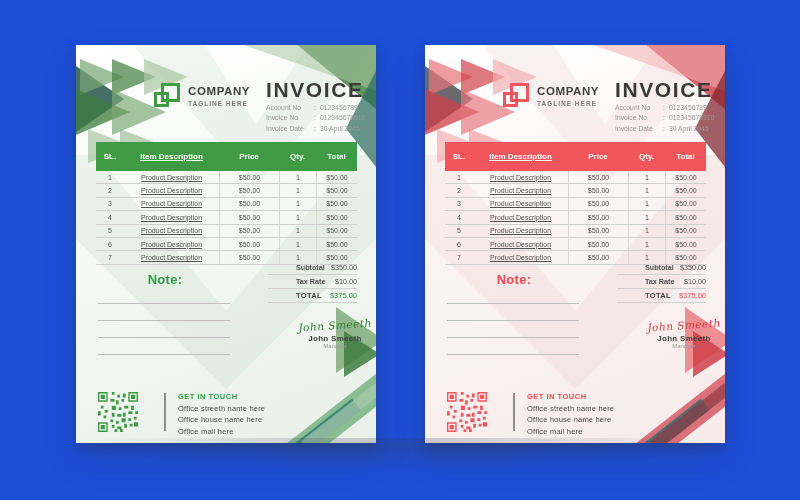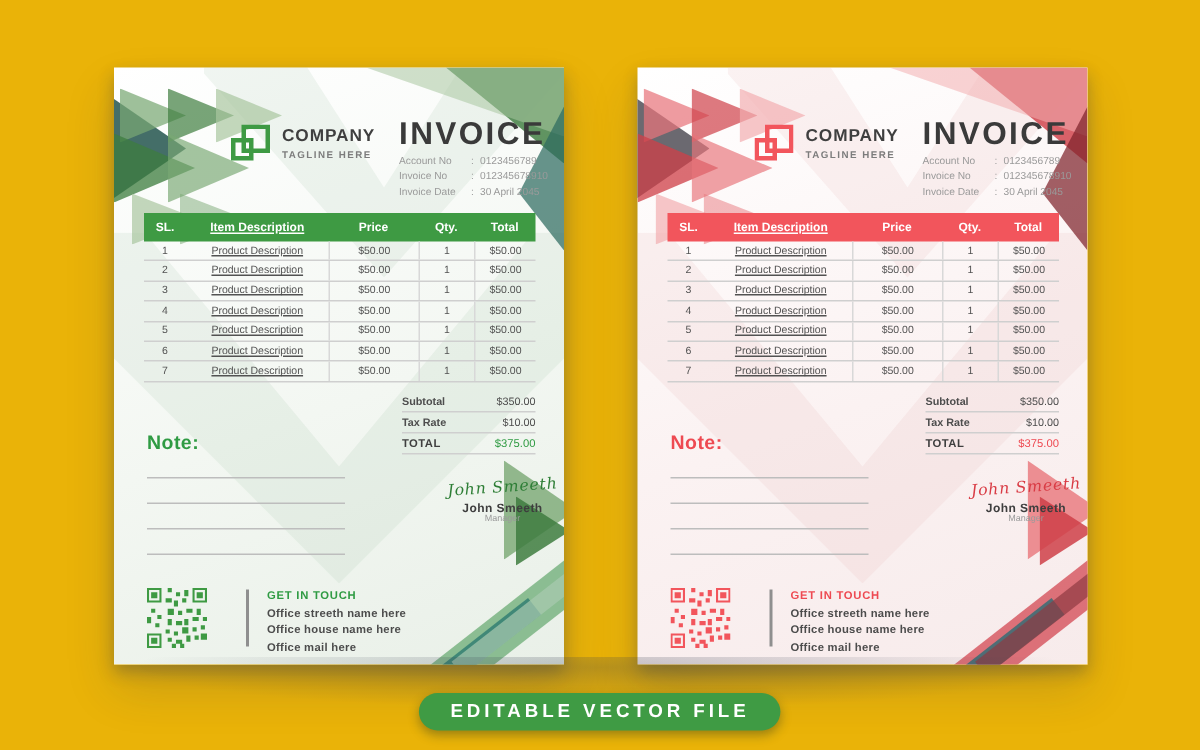--- a/index.html
+++ b/index.html
@@ -1,17 +1,17 @@
 <!DOCTYPE html>
 <html><head>
 <meta charset="utf-8">
 <style>
   * { margin:0; padding:0; box-sizing:border-box; }
   html,body { width:800px; height:500px; font-family:"Liberation Sans", sans-serif; }
-  .stage { position:relative; width:800px; height:500px; background:#eab308; overflow:hidden; }
+  .stage { position:relative; width:800px; height:500px; background:#1d4ed8; overflow:hidden; }
   .floor-shadow { position:absolute; left:40px; right:40px; top:438px; height:70px;
     background:radial-gradient(60% 55% at 50% 10%, rgba(55,62,80,.28), rgba(55,62,80,0) 72%); }
 
   
   .card { position:absolute; top:45px; width:300px; height:398px; overflow:hidden;
     background:linear-gradient(160deg,#ffffff 0%, var(--wash1) 55%, var(--wash2) 100%);
     box-shadow:0 5px 10px rgba(45,52,70,.32), 0 16px 30px rgba(45,52,70,.18); }
   .card.pos-left  { left:76px; }
   .card.pos-right { left:425px; }
 
@@ -56,56 +56,56 @@
     color:#7c7c7c; font-weight:bold; }
   .doc-title { position:absolute; left:190px; top:33px; font-size:21px; font-weight:bold;
     letter-spacing:1.6px; color:#3a3a3a; }
   .meta { position:absolute; left:190px; top:57px; }
   .meta-row { display:flex; height:10.5px; align-items:center; font-size:6.8px; color:#9a9a9a; }
   .m-label { width:44px; }
   .m-sep { width:10px; text-align:center; }
 
   
   .table { position:absolute; left:20px; top:97px; width:261px; }
-  .thead { display:flex; height:19px; background:var(--accent); color:#fff;
+  .thead { display:flex; height:29px; background:var(--accent); color:#fff;
     font-size:8px; font-weight:bold; align-items:center; }
   .trow { display:flex; height:13.4px; align-items:center; font-size:7px; color:#525252;
     border-bottom:1px solid #cfcfcf; }
   .c { text-align:center; }
   .c.sl{width:28px;} .c.desc{width:95px;text-decoration:underline;} .c.price{width:60px;} .c.qty{width:37px;} .c.total{width:41px;}
   .trow .price, .trow .qty, .trow .total { border-left:1px solid #d8d8d8; align-self:stretch;
     display:flex; align-items:center; justify-content:center; }
 
   
   .totals { position:absolute; left:192px; top:216px; width:89px; }
   .trow2 { display:flex; justify-content:space-between; align-items:center; height:14px;
     font-size:7.2px; color:#4e4e4e; border-bottom:1px solid #cfcfcf; }
-  .trow2 span:first-child { font-weight:bold; }
+  .trow2 span:first-child { font-weight:bold;margin-left:28px; }
   .trow2.grand { font-size:7.5px; }
   .trow2.grand span:first-child { font-weight:bold; color:#3f3f3f; letter-spacing:.3px; }
   .grand-val { font-weight:normal; color:var(--accent-text); }
 
   
-  .note { position:absolute; left:22px; top:242px; width:134px; }
+  .note { position:absolute; left:22px; top:227px; width:134px;text-align:center; }
   .note-label { font-size:13px; font-weight:bold; color:var(--accent-text); letter-spacing:.3px; }
   .note-line { width:132px; border-bottom:1.2px solid #bdbdbd; margin-top:16px; }
 
   
   .sig { position:absolute; left:214px; top:274px; width:90px; text-align:center; }
   .sig-script { font-family:"DejaVu Serif", serif; font-style:italic; font-size:10.5px;
     color:var(--accent-dark); transform:rotate(-4deg); letter-spacing:.5px; }
   .sig-name { margin-top:3px; font-size:8px; font-weight:bold; color:#3e3e3e; letter-spacing:.3px; }
   .sig-role { font-size:6px; color:#9a9a9a; }
 
   
   .qr { position:absolute; left:22px; top:347px; width:40px; height:40px; color:var(--accent); }
   .vr { position:absolute; left:88px; top:348px; width:2px; height:38px; background:#8f8f8f; }
   .contact { position:absolute; left:102px; top:347px; }
   .contact-h { font-size:7.5px; font-weight:bold; color:var(--accent-text); letter-spacing:.5px; }
-  .contact-line { font-size:7.5px; font-weight:bold; color:#4c4c4c; margin-top:2.6px; letter-spacing:.2px; }
+  .contact-line { font-size:7.5px; font-weight:normal; color:#4c4c4c; margin-top:2.6px; letter-spacing:.2px; }
 
   
   .badge { position:absolute; left:50%; bottom:13px; transform:translateX(-50%);
     background:#3f9b44; color:#fff; font-size:12.5px; font-weight:bold; letter-spacing:2.6px;
     padding:5px 21px 6px; border-radius:13px; white-space:nowrap;
     box-shadow:0 3px 7px rgba(30,50,35,.4); }
 </style>
 </head>
 <body>
 
@@ -419,14 +419,13 @@
       <div>
 
       <div class="contact-line">Office streeth name here</div>
           <div class="contact-line">Office house name here</div>
           <div class="contact-line">Office mail here</div>
         </div>
     </div>
   </article>
 
   <div class="floor-shadow"></div>
-  <div class="badge">EDITABLE VECTOR FILE</div>
 </div>
 
 </body></html>

